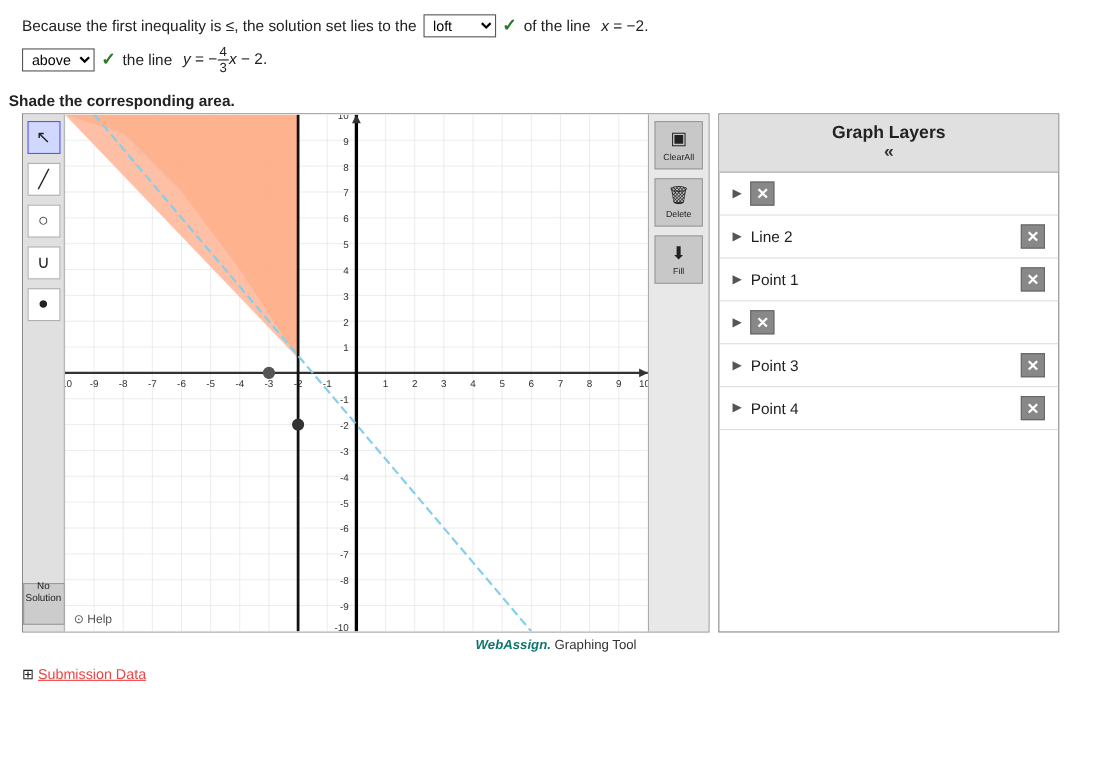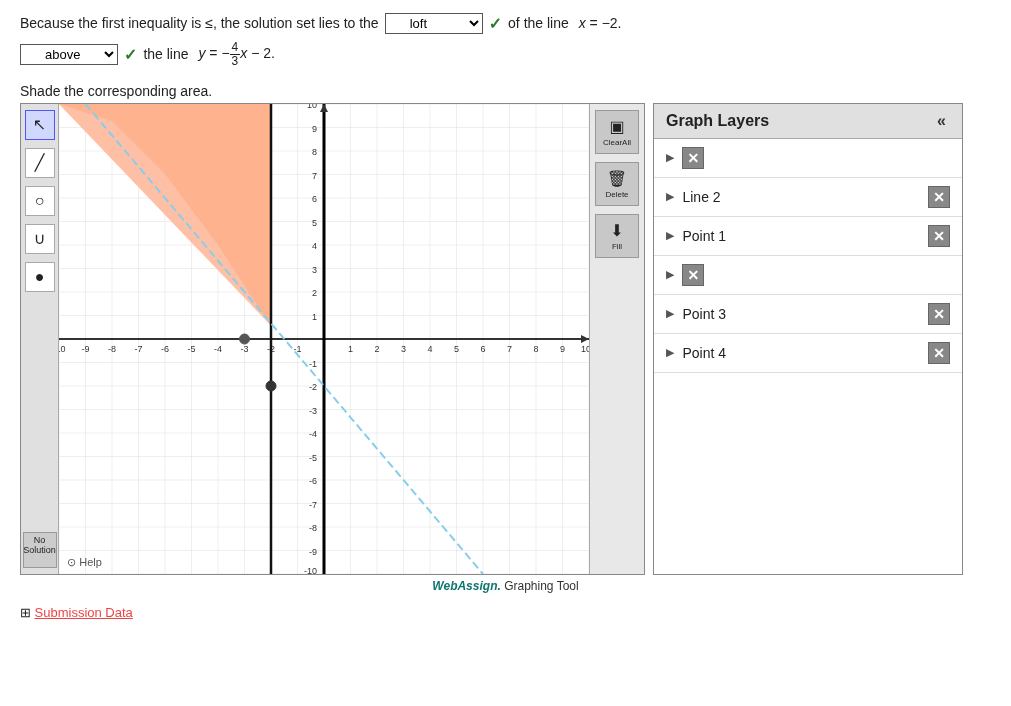--- a/index.html
+++ b/index.html
@@ -21,35 +21,35 @@
     .instruction-line {
       display: flex;
       align-items: center;
       gap: 6px;
       margin-bottom: 4px;
     }
 
     .select-box {
       border: 1px solid #555;
       background: #fff;
-      padding: 1px 20px;
+      padding: 1px 4px;
       font-size: 13px;
       cursor: pointer;
     }
 
     .checkmark {
       color: #2a7a2a;
       font-weight: bold;
       font-size: 16px;
     }
 
     .shade-label {
-      padding: 4px 20px 4px 20px;
+      padding: 4px 20px 4px 8px;
       font-size: 14px;
-      font-weight: normal;
+      font-weight: bold;
     }
 
     .main-area {
       display: flex;
       flex-direction: row;
       padding: 0 20px;
       gap: 0;
     }
 
     
@@ -89,27 +89,27 @@
       background: #d0d8ff;
       border-color: #55f;
     }
 
     .no-solution-btn {
       width: 34px;
       height: 36px;
       background: #ccc;
       border: 1px solid #999;
       display: flex;
-      align-items: flex-start;
+      align-items: flex-end;
       justify-content: center;
       cursor: pointer;
       font-size: 9px;
       text-align: center;
       line-height: 1.2;
-      padding: 2px;
+      padding: 18px;
       margin-top: auto;
     }
 
     
     .graph-area {
       position: relative;
       width: 530px;
       height: 470px;
       background: #fff;
       overflow: hidden;
@@ -164,20 +164,21 @@
       flex-direction: column;
     }
 
     .layers-header {
       display: flex;
       align-items: center;
       justify-content: space-between;
       background: #e0e0e0;
       padding: 8px 12px;
       border-bottom: 1px solid #aaa;
+      flex-direction: column;
     }
 
     .layers-title {
       font-size: 16px;
       font-weight: bold;
     }
 
     .collapse-btn {
       cursor: pointer;
       font-size: 16px;

